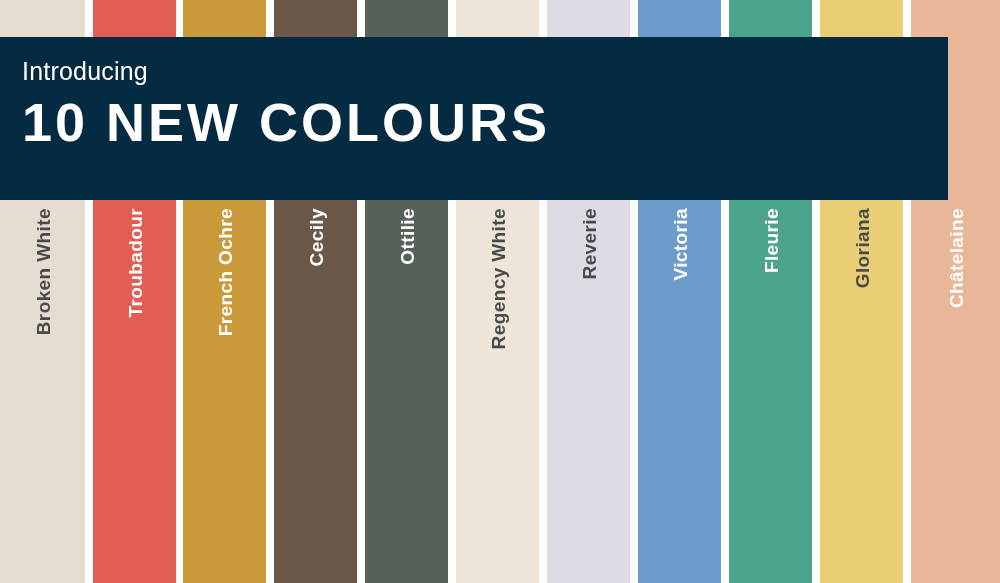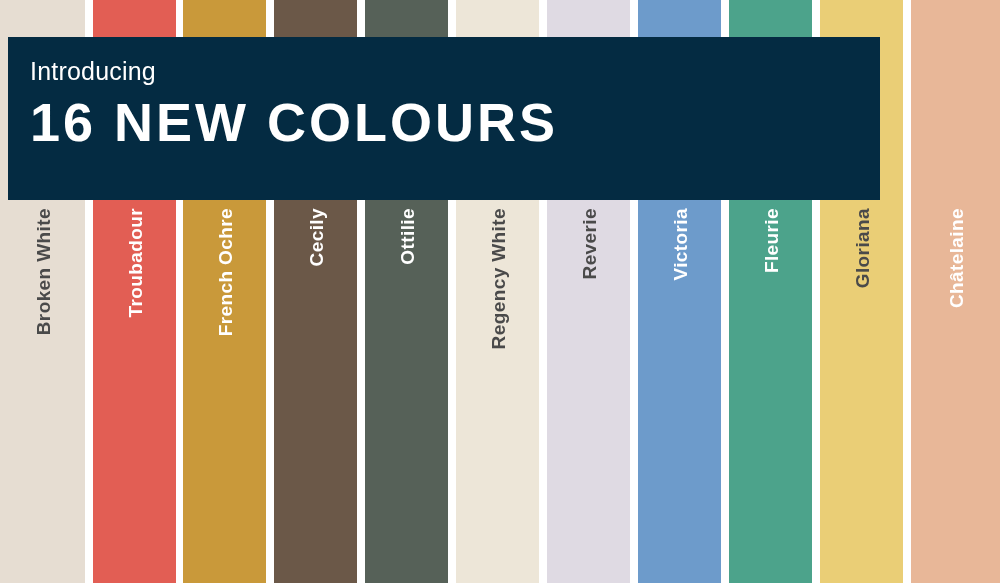--- a/index.html
+++ b/index.html
@@ -48,23 +48,23 @@
     font-weight: 700;
     letter-spacing: 0.4px;
     white-space: nowrap;
     line-height: 1;
     user-select: none;
   }
 
   
   #banner {
     position: absolute;
-    left: 8px;
+    left: 0;
     top: 37px;
-    width: 872px;
+    width: 948px;
     height: 163px;
     box-sizing: border-box;
     padding: 21px 0 0 22px;
   }
   #banner-intro {
     font-family: "Liberation Sans", sans-serif;
     font-size: 25px;
     font-weight: 400;
     color: #ffffff;
     letter-spacing: 0.2px;
@@ -128,16 +128,16 @@
         <span class="swatch-label" style="color: rgb(74, 74, 74);">Gloriana</span>
       </div>
       <div class="swatch-gap" style="width: 8px; background: rgb(255, 255, 255);"></div>
       <div class="swatch" style="width: 89px; flex: 0 0 89px; background: rgb(232, 183, 152);">
         <span class="swatch-label" style="color: rgb(255, 255, 255);">Châtelaine</span>
       </div>
     </div>
 
   <div id="banner" style="background: rgb(4, 43, 66); top: 37px; height: 163px;">
     <div id="banner-intro" style="color: rgb(255, 255, 255);">Introducing</div>
-    <div id="banner-headline" style="color: rgb(255, 255, 255);">16 NEW COLOURS</div>
+    <div id="banner-headline" style="color: rgb(255, 255, 255);">10 NEW COLOURS</div>
   </div>
 
 </div>
 
 </body></html>

